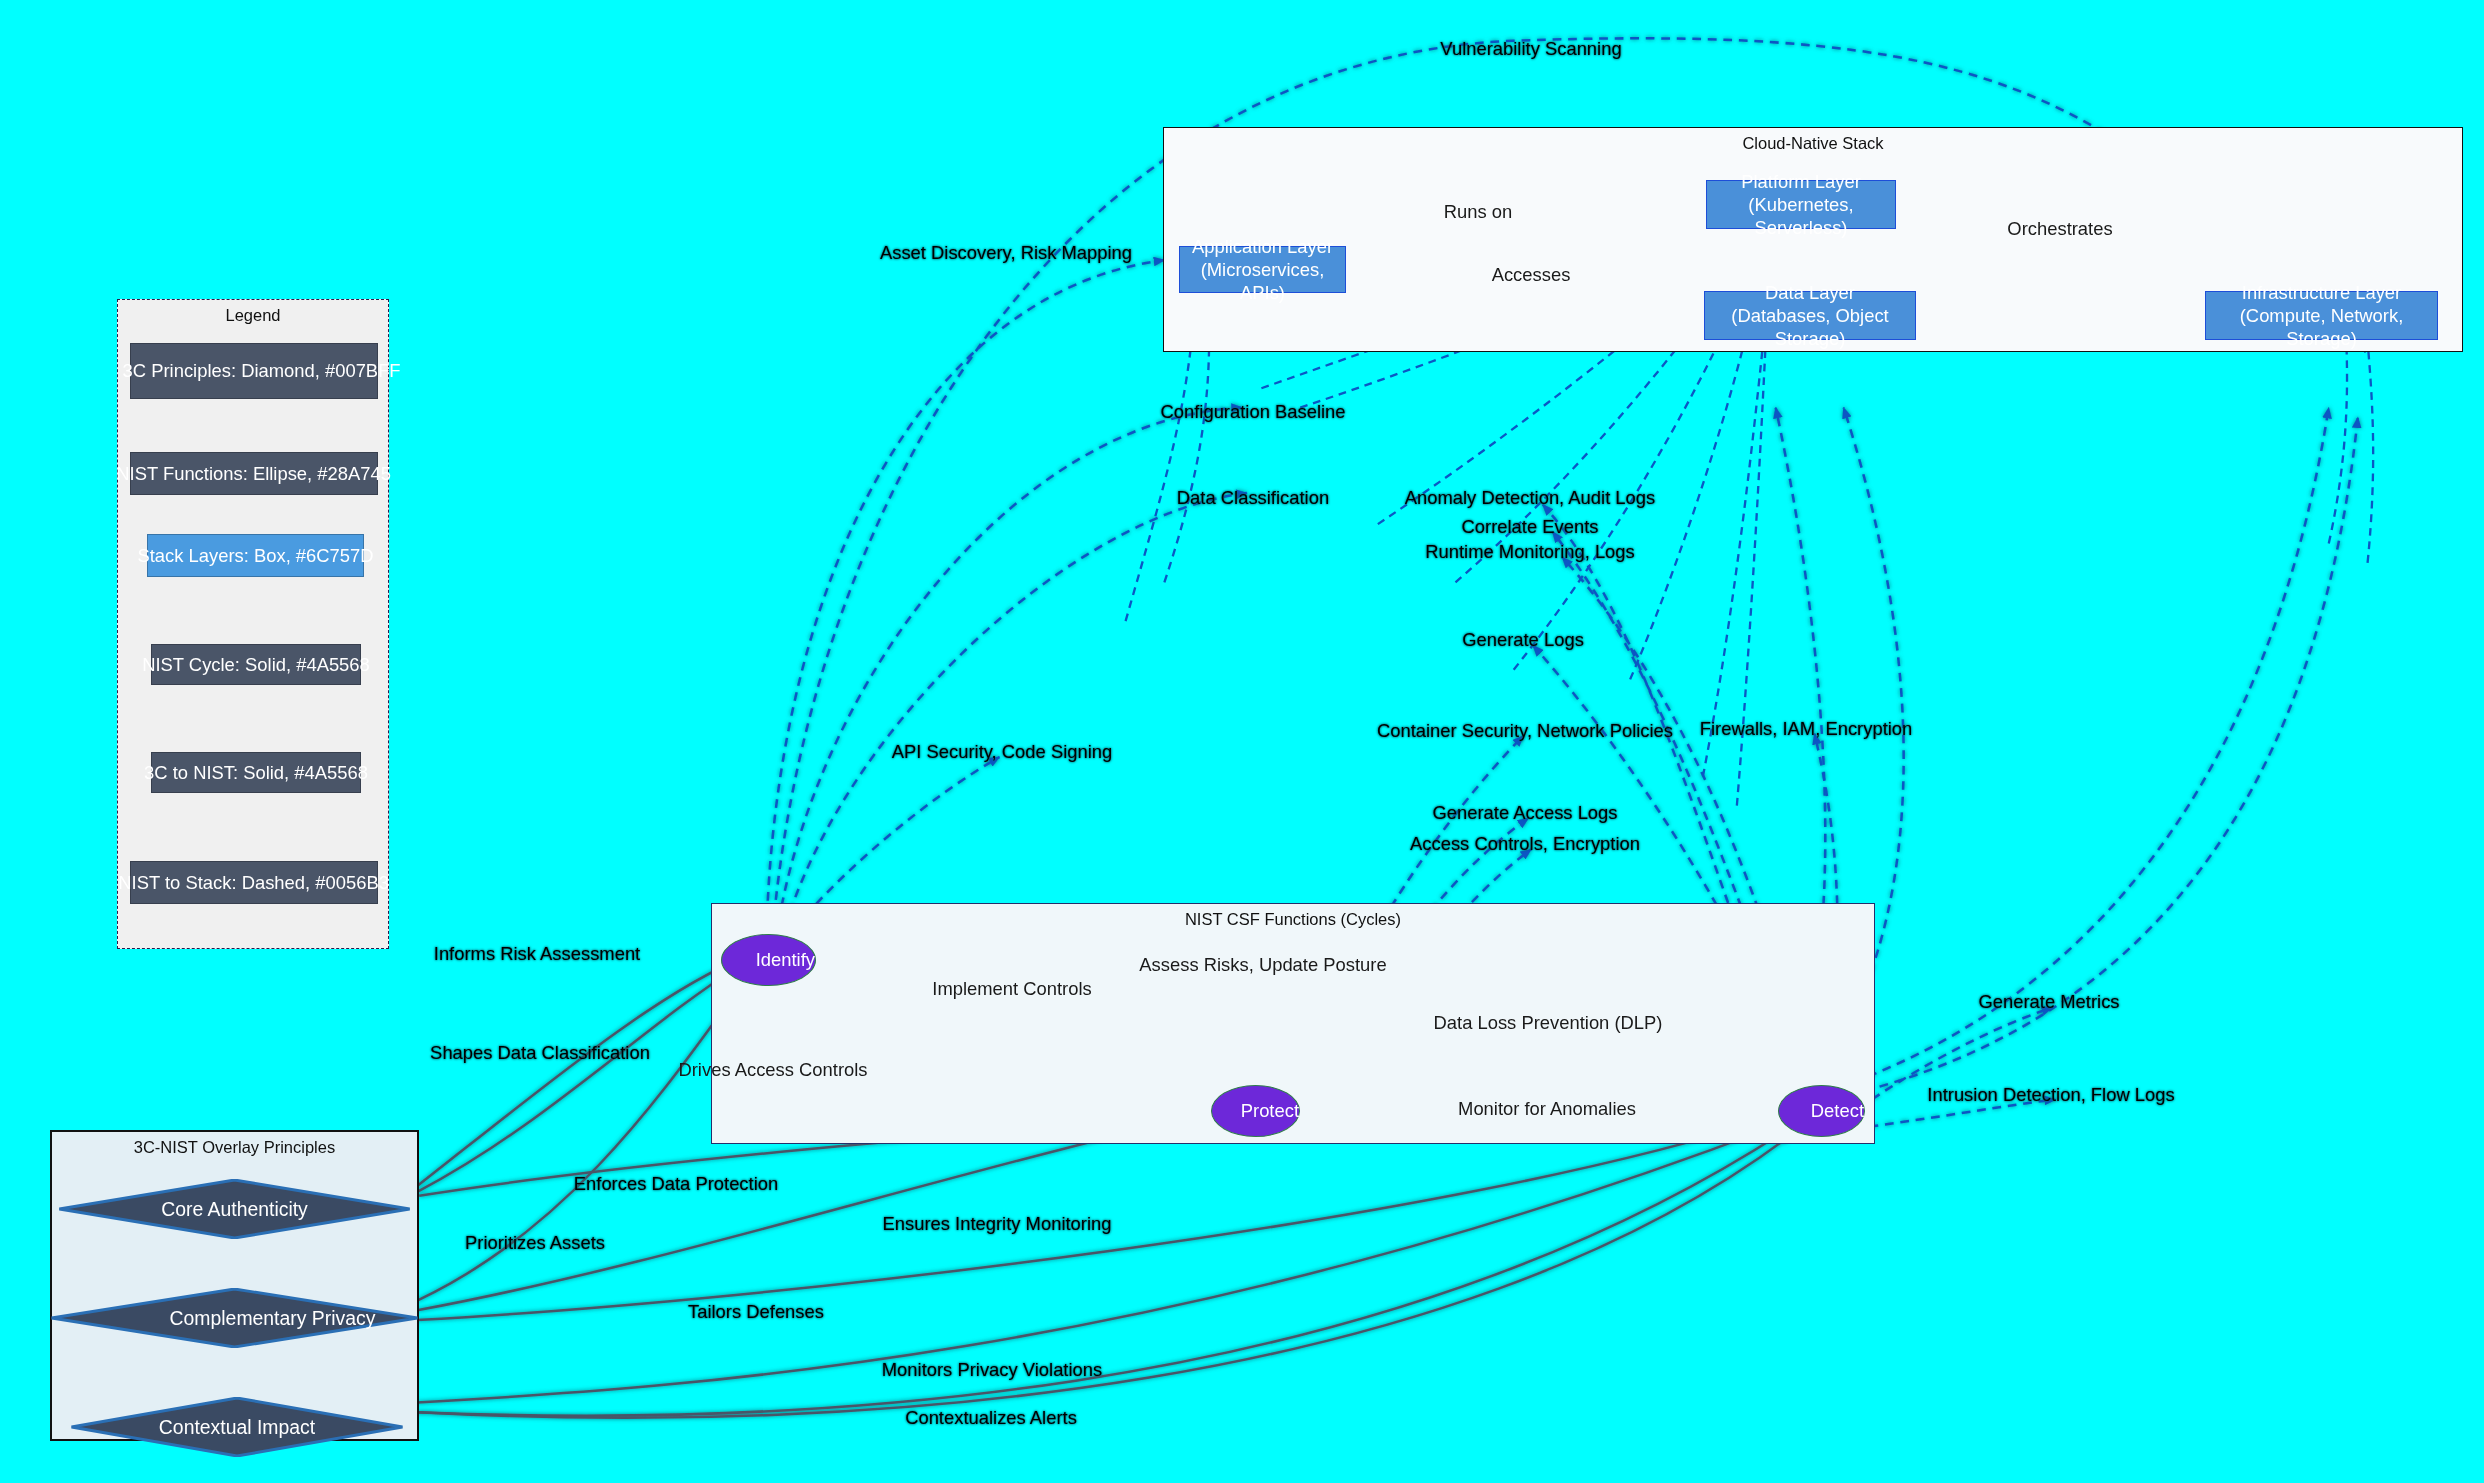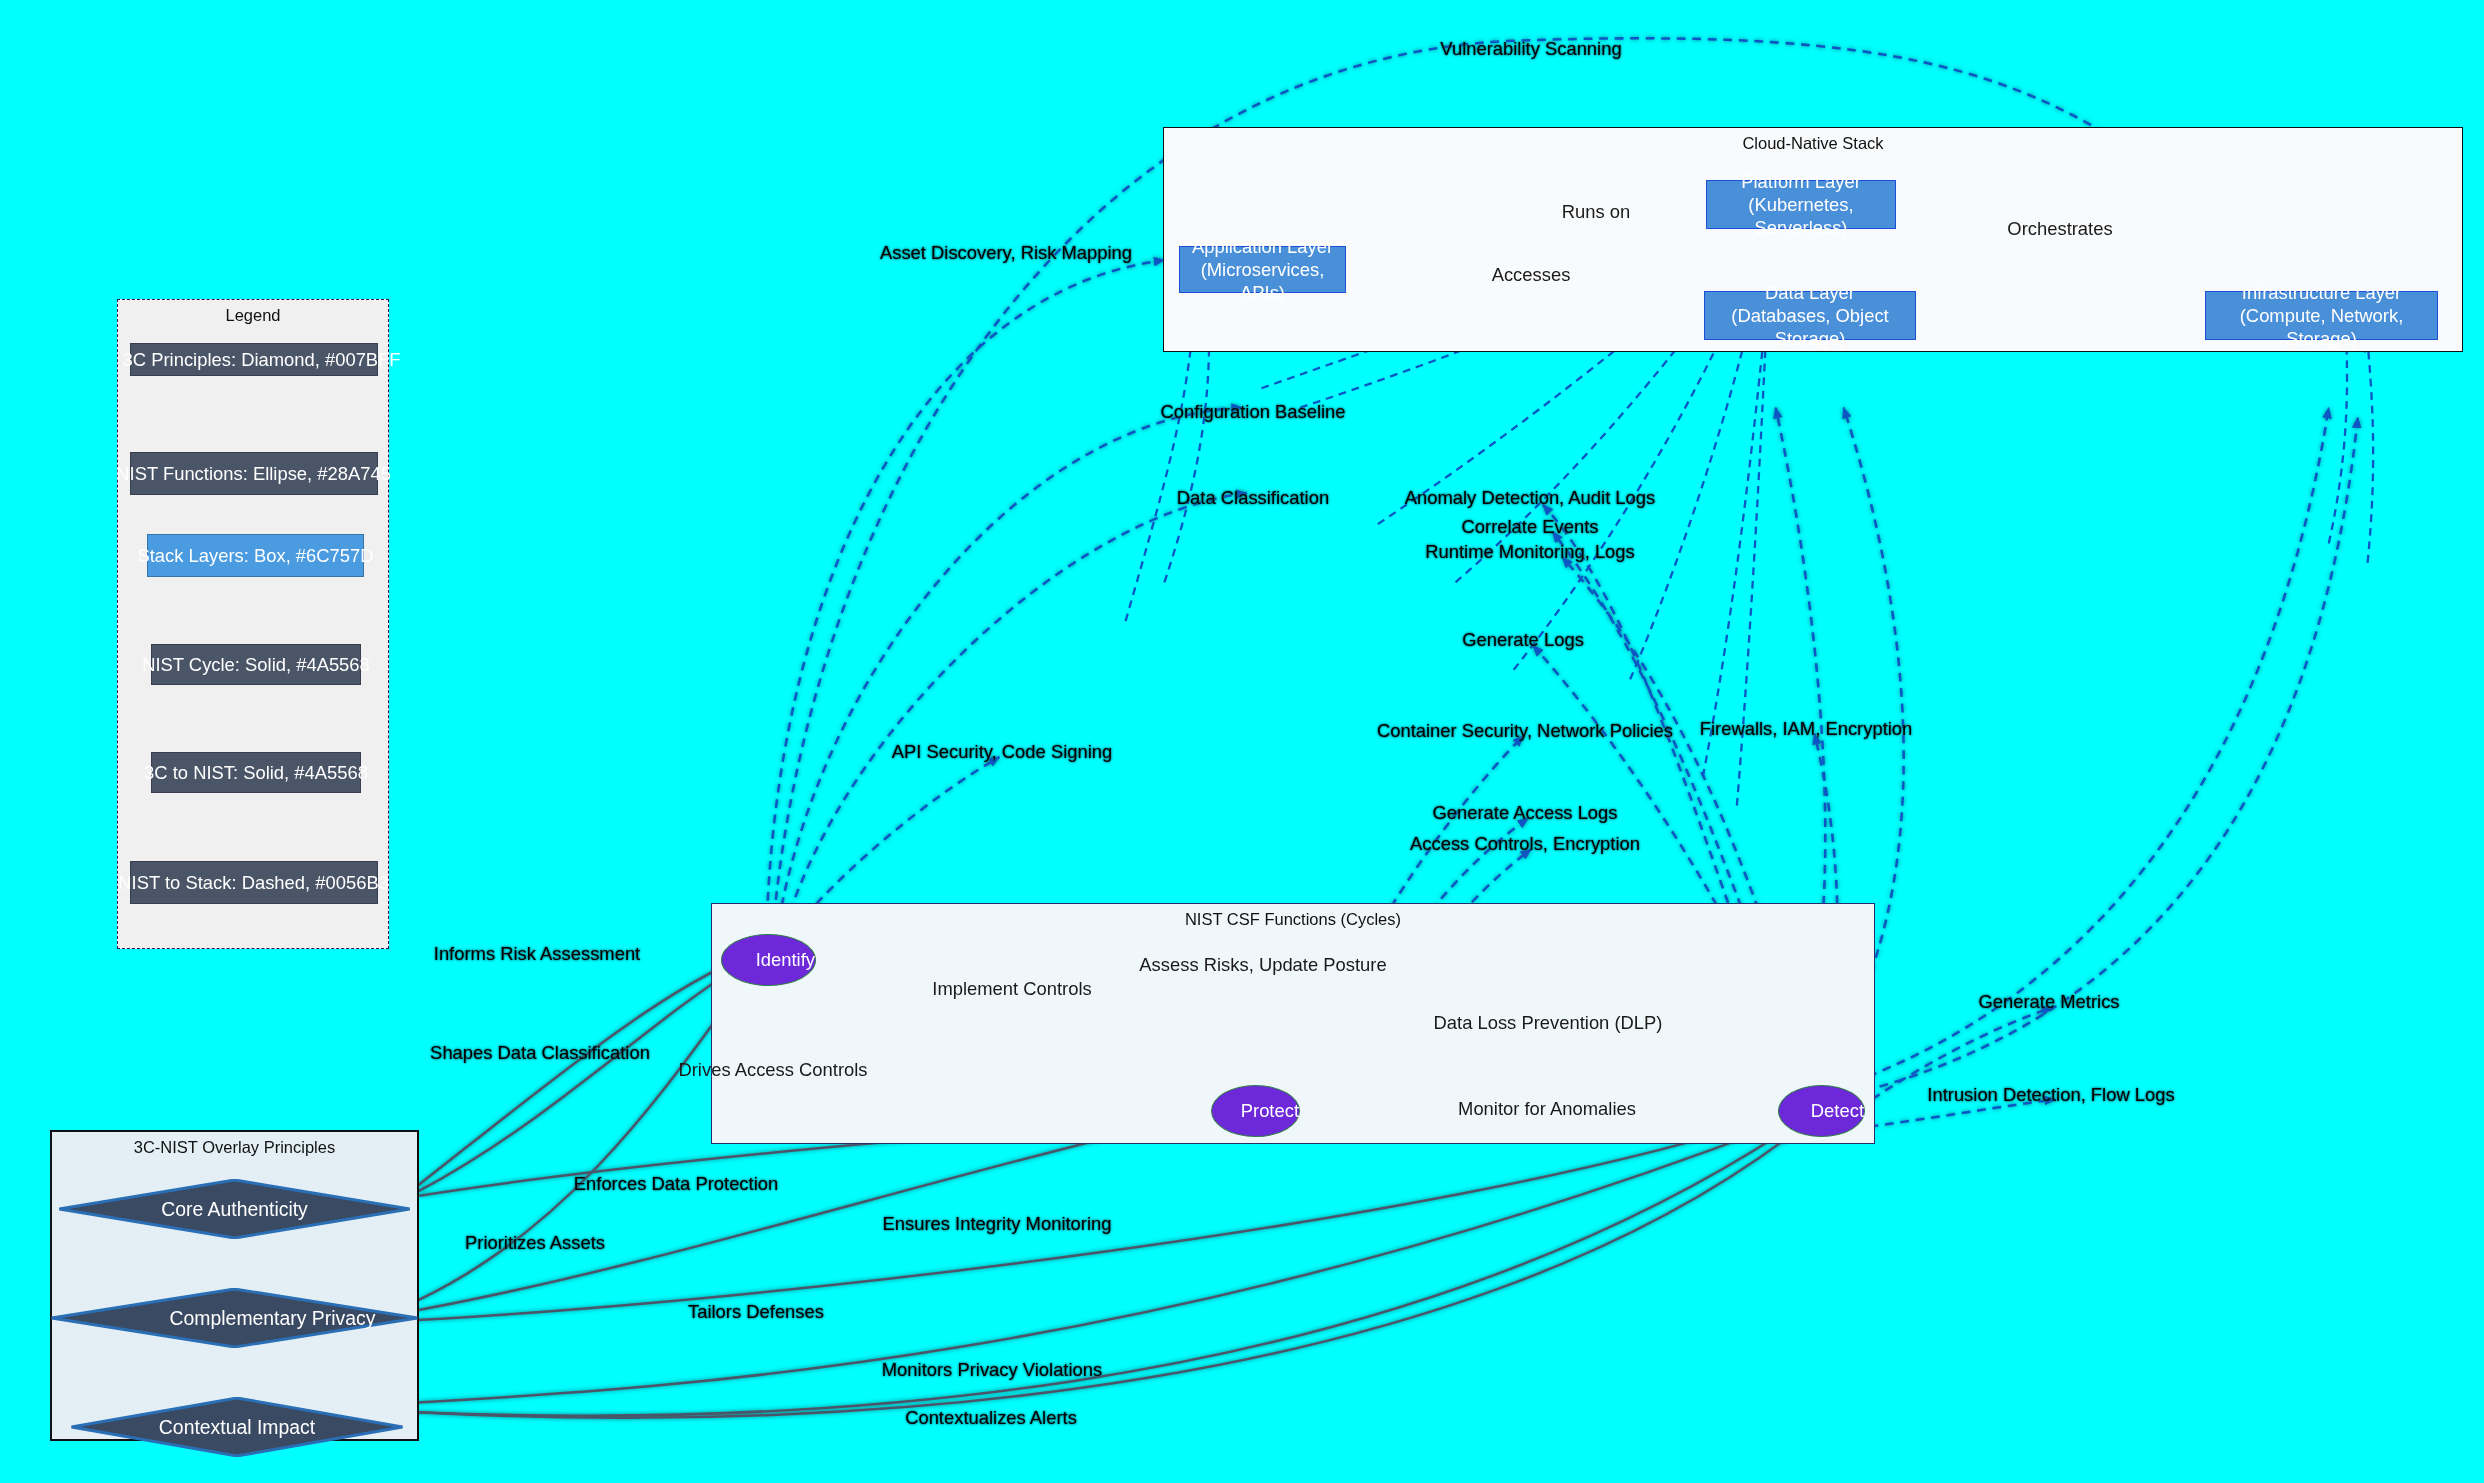--- a/index.html
+++ b/index.html
@@ -173,21 +173,21 @@
       <path d="M818,1010 C1050,1150 1240,1150 1288,1143"></path>
       <path d="M1306,1140 C1500,1120 1760,1070 1840,1145"></path>
       <path d="M1853,1130 C1600,1010 1200,960 830,985"></path>
       <path d="M1308,1147 L1830,1147"></path>
     </g>
   </svg>
 
   <div class="cluster" id="legend-box">
     <div class="cluster-title">Legend</div>
 
-    <div class="legend-item lg-grey" style="left:11.6px;top:43px;width:248px;height:33px;padding-left:16px;">3C Principles: Diamond, #007BFF</div>
+    <div class="legend-item lg-grey" style="left:11.6px;top:43px;width:248px;height:56px;padding-left:16px;">3C Principles: Diamond, #007BFF</div>
 
     <div class="legend-item lg-grey" style="left:11.6px;top:152px;width:248px;height:43px;">NIST Functions: Ellipse, #28A745</div>
 
     <div class="legend-item lg-blue" style="left:29px;top:234px;width:217px;height:43px;">Stack Layers: Box, #6C757D</div>
 
     <div class="legend-item lg-grey" style="left:33px;top:344px;width:210px;height:41px;">NIST Cycle: Solid, #4A5568</div>
 
     <div class="legend-item lg-grey" style="left:33px;top:452px;width:210px;height:41px;">3C to NIST: Solid, #4A5568</div>
 
     <div class="legend-item lg-grey" style="left:11.6px;top:561px;width:248px;height:43px;">NIST to Stack: Dashed, #0056B3</div>
@@ -210,21 +210,21 @@
   <div class="stack-node" style="left:1704px;top:291px;width:212px;height:49px;">
     <span>Data Layer</span>
     <span>(Databases, Object Storage)</span>
   </div>
 
   <div class="stack-node" style="left:2205px;top:291px;width:233px;height:49px;">
     <span>Infrastructure Layer</span>
     <span>(Compute, Network, Storage)</span>
   </div>
 
-  <div class="lbl-plain" style="left:1596px;top:212px;">Runs on</div>
+  <div class="lbl-plain" style="left:1478px;top:212px;">Runs on</div>
   <div class="lbl-plain" style="left:1531px;top:275px;">Accesses</div>
   <div class="lbl-plain" style="left:2060px;top:229px;">Orchestrates</div>
 
   <div class="cluster" id="nist-box">
     <div class="cluster-title">NIST CSF Functions (Cycles)</div>
   </div>
 
   <div class="nist-node" style="left:721px;top:934px;width:95px;height:52px;">
     <span>Identify</span>
   </div>

